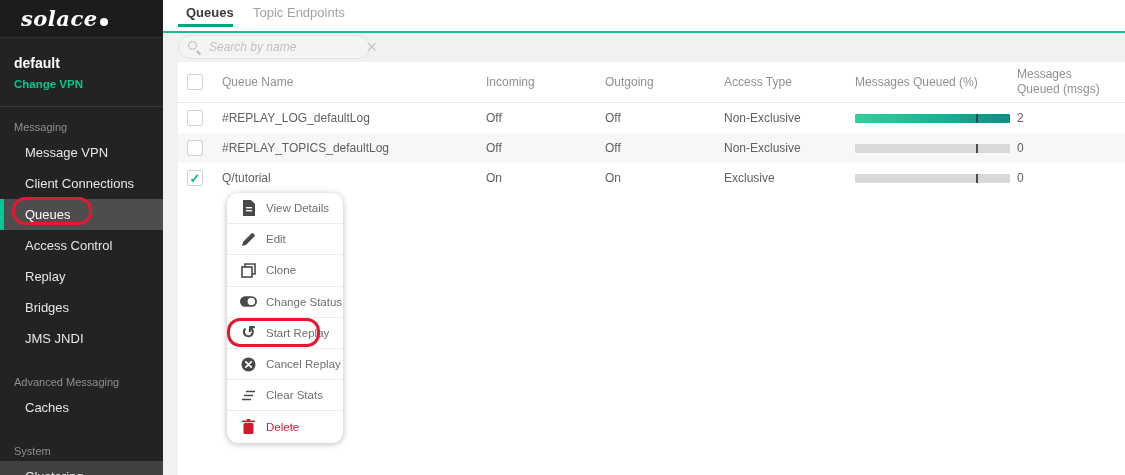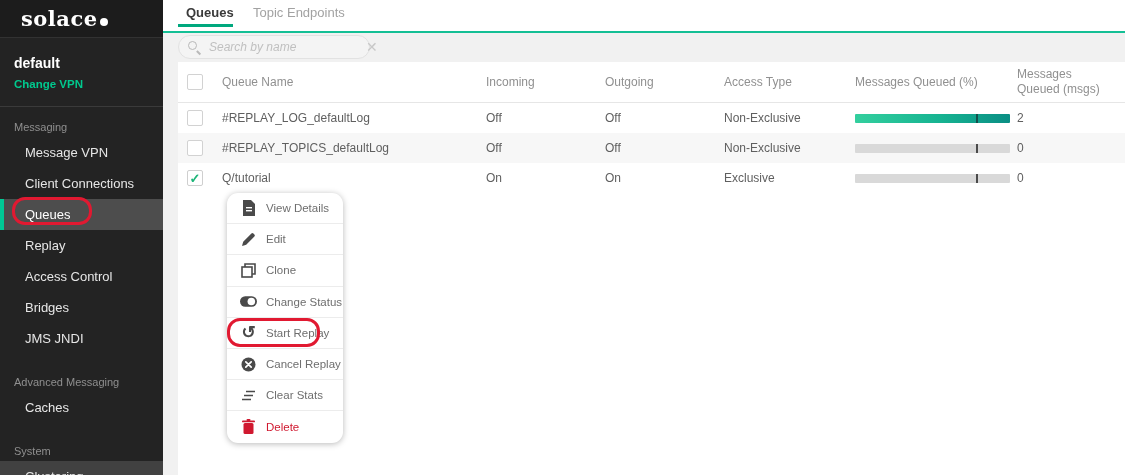--- a/index.html
+++ b/index.html
@@ -2,21 +2,21 @@
 <html><head>
 <meta charset="utf-8">
 <style>
   * { margin:0; padding:0; box-sizing:border-box; }
   html,body { width:1125px; height:475px; overflow:hidden; }
   body { font-family:"Liberation Sans", sans-serif; position:relative; background:#f1f1f1; font-size:13px; }
 
   
   .sidebar { position:absolute; left:0; top:0; width:163px; height:475px; background:#232323; color:#e2e2e2; z-index:2; }
   .logo-block { height:38px; background:#1c1c1c; display:flex; align-items:center; padding-left:21px; border-bottom:1px solid #323232; }
-  .logo { font-family:"DejaVu Serif", serif; font-weight:bold; font-size:21px; color:#ffffff; letter-spacing:0.5px; }
+  .logo { font-family:"DejaVu Serif", serif; font-weight:bold; font-size:21px; color:#ffffff; letter-spacing:0.5px;font-style:italic; }
   .logo-dot { display:inline-block; width:8px; height:8px; background:#fff; border-radius:50%; margin-left:2px; }
   .vpn-block { padding:17px 14px 16px 14px; border-bottom:1px solid #3a3a3a; }
   .vpn-name { color:#ffffff; font-size:14px; font-weight:bold; margin-bottom:7px; }
   .change-vpn { color:#00c98e; font-size:11.5px; font-weight:bold; cursor:pointer; }
   .section-label { color:#8f8f8f; font-size:11px; padding:14px 0 4px 14px; }
   .side-item { height:31px; line-height:31px; padding-left:25px; font-size:13px; color:#e6e6e6; cursor:pointer; }
   .side-item.selected { background:#4d4d4d; border-left:4px solid #00c895; padding-left:21px; color:#ffffff; }
   .side-item.hovered { background:#414141; }
 
   
@@ -78,22 +78,22 @@
     <span class="logo"><span>solace</span><span class="logo-dot"></span></span>
   </div>
   <div class="vpn-block">
     <div class="vpn-name">default</div>
     <div class="change-vpn">Change VPN</div>
   </div>
   <div class="section-label">Messaging</div>
   <div class="side-item">Message VPN</div>
   <div class="side-item">Client Connections</div>
   <div class="side-item selected">Queues</div>
+  <div class="side-item">Access Control</div>
   <div class="side-item">Replay</div>
-  <div class="side-item">Access Control</div>
   <div class="side-item">Bridges</div>
   <div class="side-item">JMS JNDI</div>
   <div class="section-label" style="padding-top:22px;">Advanced Messaging</div>
   <div class="side-item">Caches</div>
   <div class="section-label" style="padding-top:22px;">System</div>
   <div class="side-item hovered">Clustering</div>
 </div>
 
 <div class="main">
   <div class="tabbar">

